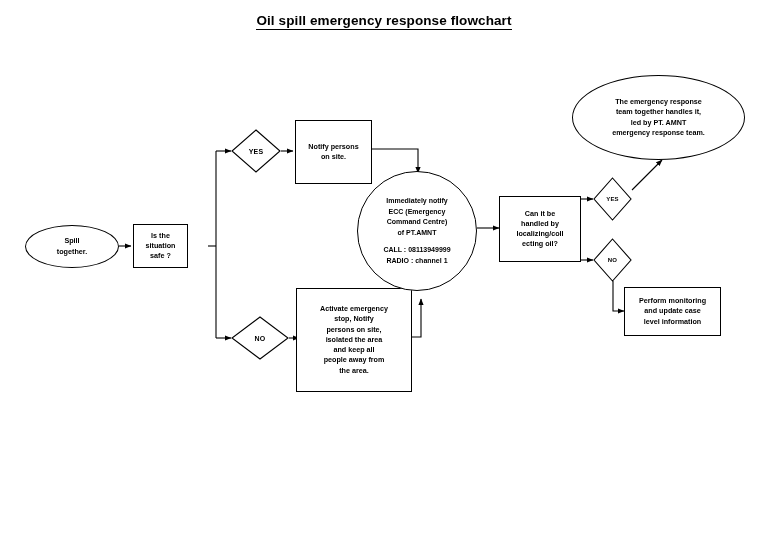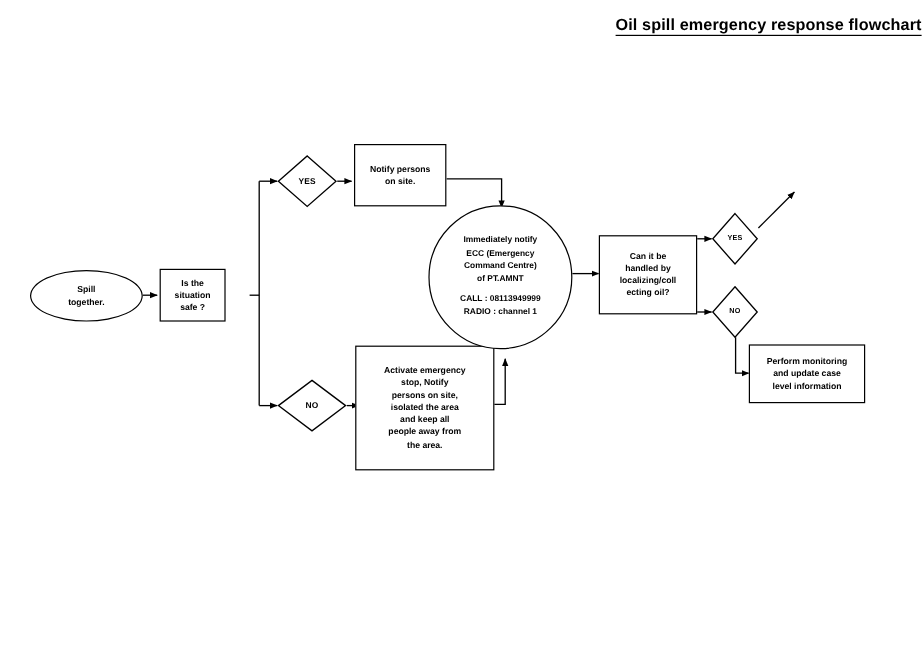--- a/index.html
+++ b/index.html
@@ -19,21 +19,21 @@
     position: relative;
     width: 768px;
     height: 543px;
     background: #ffffff;
   }
   #title {
     position: absolute;
     top: 13px;
     left: 0;
     width: 768px;
-    text-align: right;
+    text-align: center;
     font-size: 13.5px;
     font-weight: bold;
     letter-spacing: 0.1px;
   }
   #title span {
     border-bottom: 1.5px solid #000;
     padding-bottom: 1px;
   }
   #canvas {
     position: absolute;
@@ -165,21 +165,21 @@
     <div class="diamond-label">YES</div>
   </div>
 
   <div class="diamond-wrap" style="left:231px; top:316px; width:58px; height:44px;">
     <svg width="58" height="44" viewBox="0 0 58 44" xmlns="http://www.w3.org/2000/svg">
       <polygon points="29,1 57,22 29,43 1,22" fill="#fff" stroke="#000" stroke-width="1.1"></polygon>
     </svg>
     <div class="diamond-label">NO</div>
   </div>
 
-  <div class="node box" style="left:295px; top:120px; width:77px; height:52px;">
+  <div class="node box" style="left:295px; top:120px; width:77px; height:64px;">
     <span class="txt">Notify persons
 on site.</span>
   </div>
 
   <div class="node box" style="left:296px; top:288px; width:116px; height:104px;">
     <span class="txt">Activate emergency
 stop, Notify
 persons on site,
 isolated the area
 and keep all
@@ -210,20 +210,26 @@
     <div class="diamond-label" style="font-size:6px;">YES</div>
   </div>
 
   <div class="diamond-wrap" style="left:593px; top:238px; width:39px; height:44px;">
     <svg width="39" height="44" viewBox="0 0 39 44" xmlns="http://www.w3.org/2000/svg">
       <polygon points="19.5,1 38,22 19.5,43 1,22" fill="#fff" stroke="#000" stroke-width="1.1"></polygon>
     </svg>
     <div class="diamond-label" style="font-size:6px;">NO</div>
   </div>
 
+  <div class="node ellipse" style="left:572px; top:75px; width:173px; height:85px;">
+    <span class="txt">The emergency response
+team together handles it,
+led by PT. AMNT
+emergency response team.</span>
+  </div>
 
   <div class="node box" style="left:624px; top:287px; width:97px; height:49px;">
     <span class="txt">Perform monitoring
 and update case
 level information</span>
   </div>
 
 </div>
 
 </body></html>

